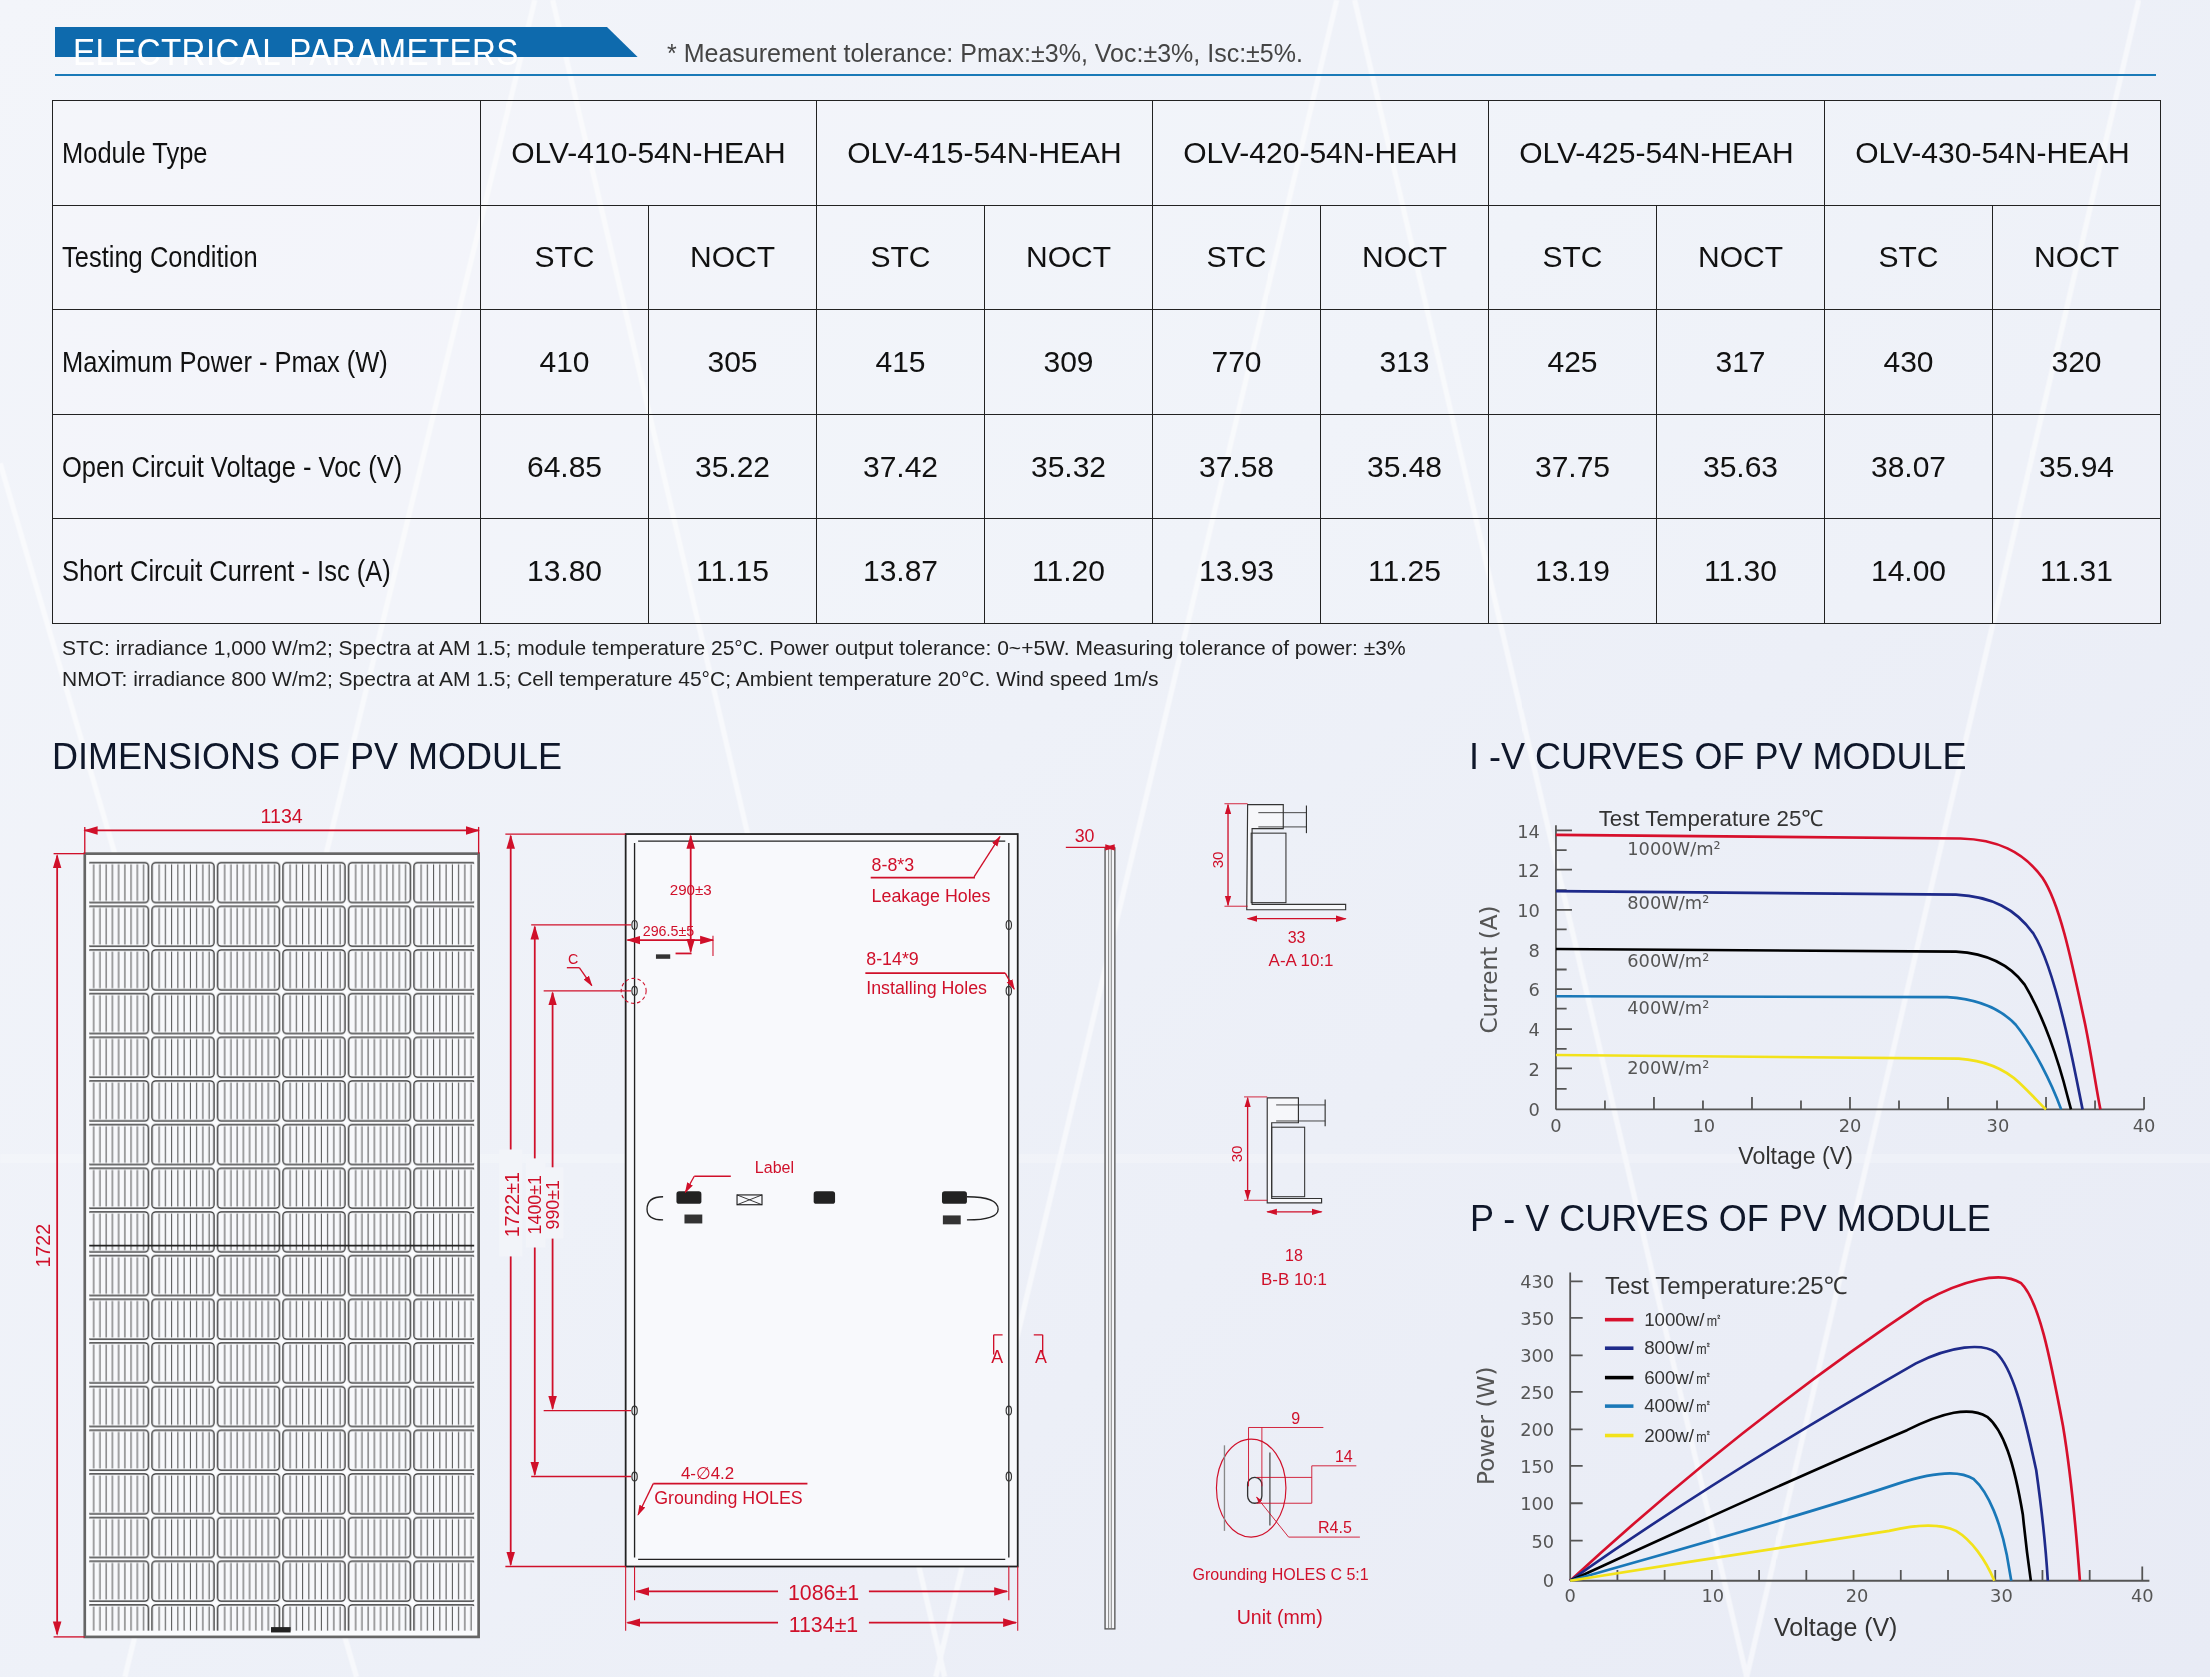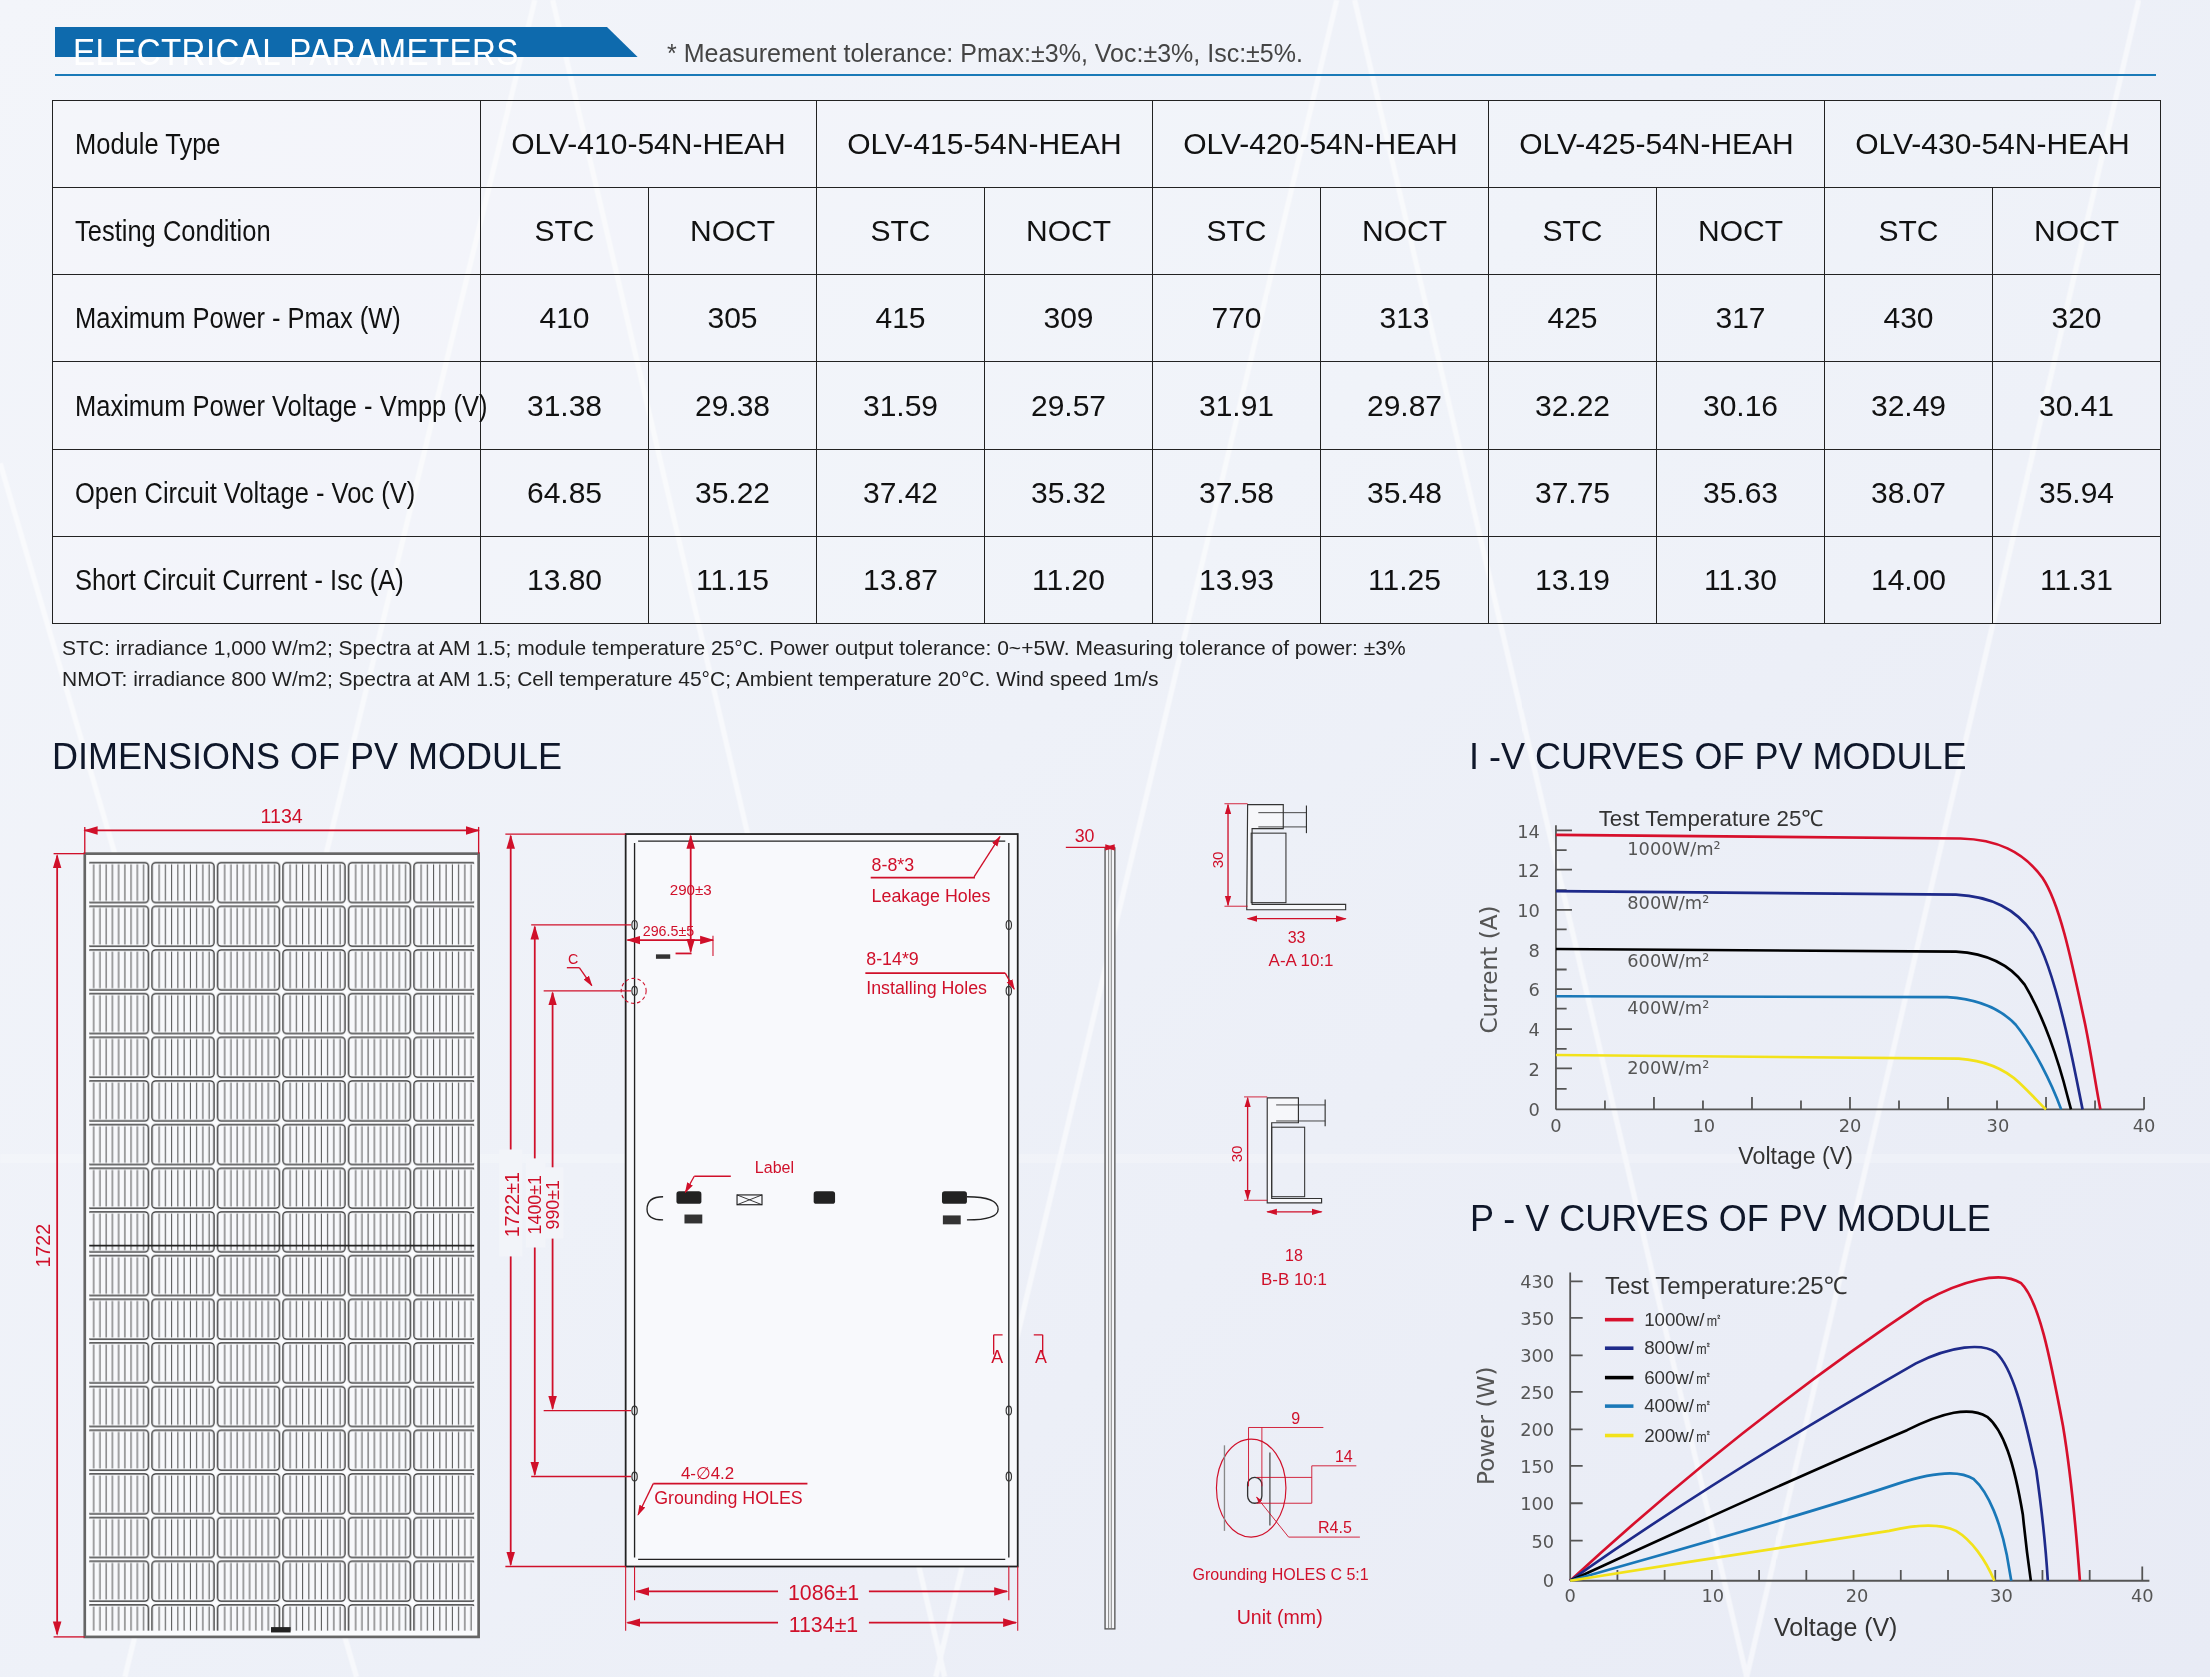--- a/index.html
+++ b/index.html
@@ -21,21 +21,21 @@
   .hdr-line { position:absolute; left:55px; top:74px; width:2101px; height:1.8px; background:#1a7ab8; }
   .hdr-note { position:absolute; left:667px; top:39px; font-size:25px; color:#444; }
   table.params {
     position:absolute; left:52px; top:100px; width:2105px; height:524px;
     border-collapse:collapse; table-layout:fixed; background:rgba(255,255,255,0.15);
   }
   table.params td {
     border:1.8px solid #222; font-size:30px; text-align:center; vertical-align:middle; padding:0;
     color:#111;
   }
-  table.params td.lbl { text-align:left; padding-left:22px; font-size:30px; transform-origin:left; }
+  table.params td.lbl { text-align:left; padding-left:9px; font-size:30px; transform-origin:left; }
   table.params td.lbl span { display:inline-block; transform:scaleX(0.85); transform-origin:left; white-space:nowrap; }
   .foot { position:absolute; left:62px; font-size:21px; color:#222; white-space:nowrap; }
   .sec-title { position:absolute; font-size:36px; color:#0f172a; white-space:nowrap; }
   svg.draw { position:absolute; left:0; top:0; }
   .rt { font-family:"Liberation Sans", sans-serif; fill:#d0102a; }
   .ax { font-family:"DejaVu Sans", sans-serif; fill:#555; }
   .axl { font-family:"Liberation Sans", sans-serif; fill:#333; }
 </style>
 </head>
 <body>
@@ -90,33 +90,20 @@
     <td>415</td>
     <td>309</td>
     <td>770</td>
     <td>313</td>
     <td>425</td>
     <td>317</td>
     <td>430</td>
     <td>320</td>
   </tr>
   <tr>
-    <td class="lbl"><span>Maximum Power Voltage - Vmpp (V)</span></td>
-    <td>31.38</td>
-    <td>29.38</td>
-    <td>31.59</td>
-    <td>29.57</td>
-    <td>31.91</td>
-    <td>29.87</td>
-    <td>32.22</td>
-    <td>30.16</td>
-    <td>32.49</td>
-    <td>30.41</td>
-  </tr>
-  <tr>
     <td class="lbl"><span>Open Circuit Voltage - Voc (V)</span></td>
     <td>64.85</td>
     <td>35.22</td>
     <td>37.42</td>
     <td>35.32</td>
     <td>37.58</td>
     <td>35.48</td>
     <td>37.75</td>
     <td>35.63</td>
     <td>38.07</td>

